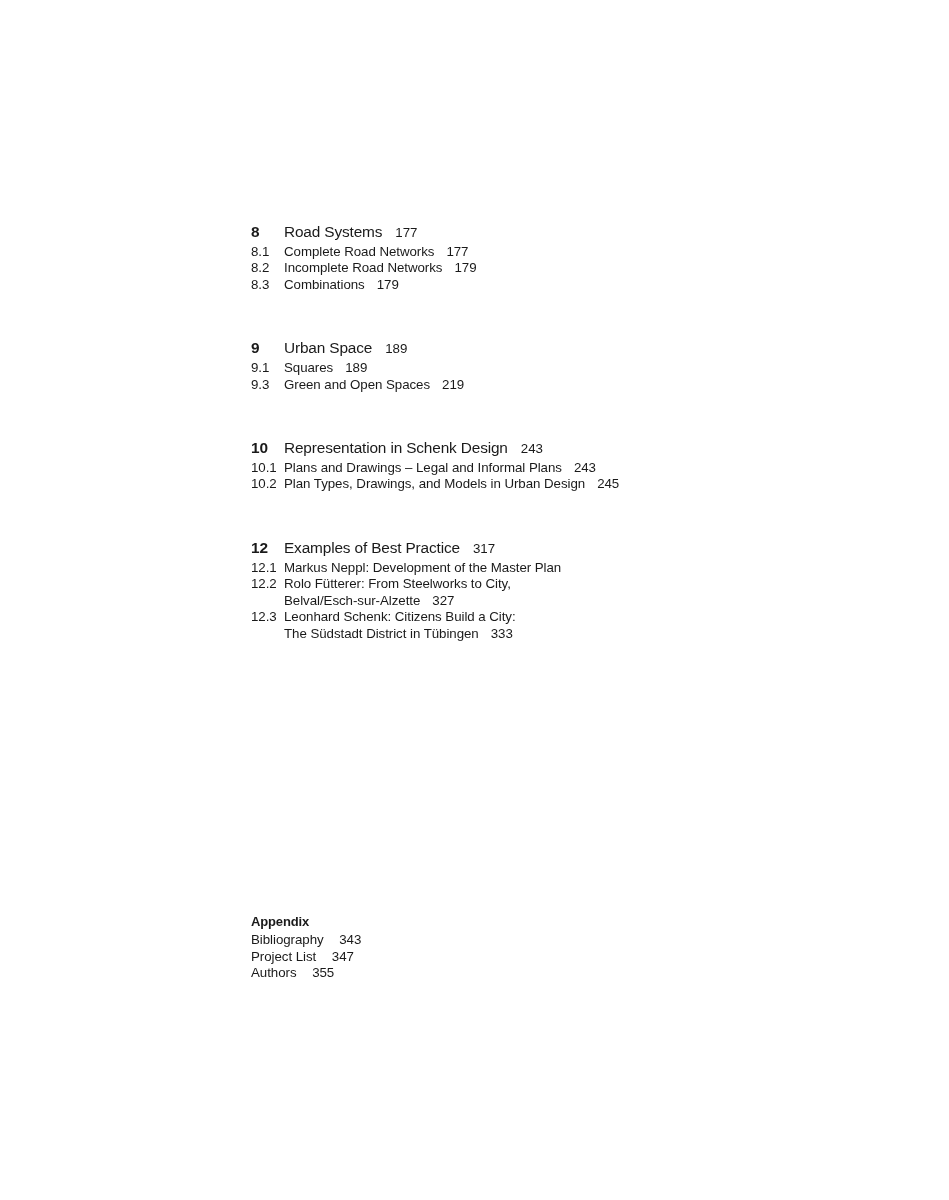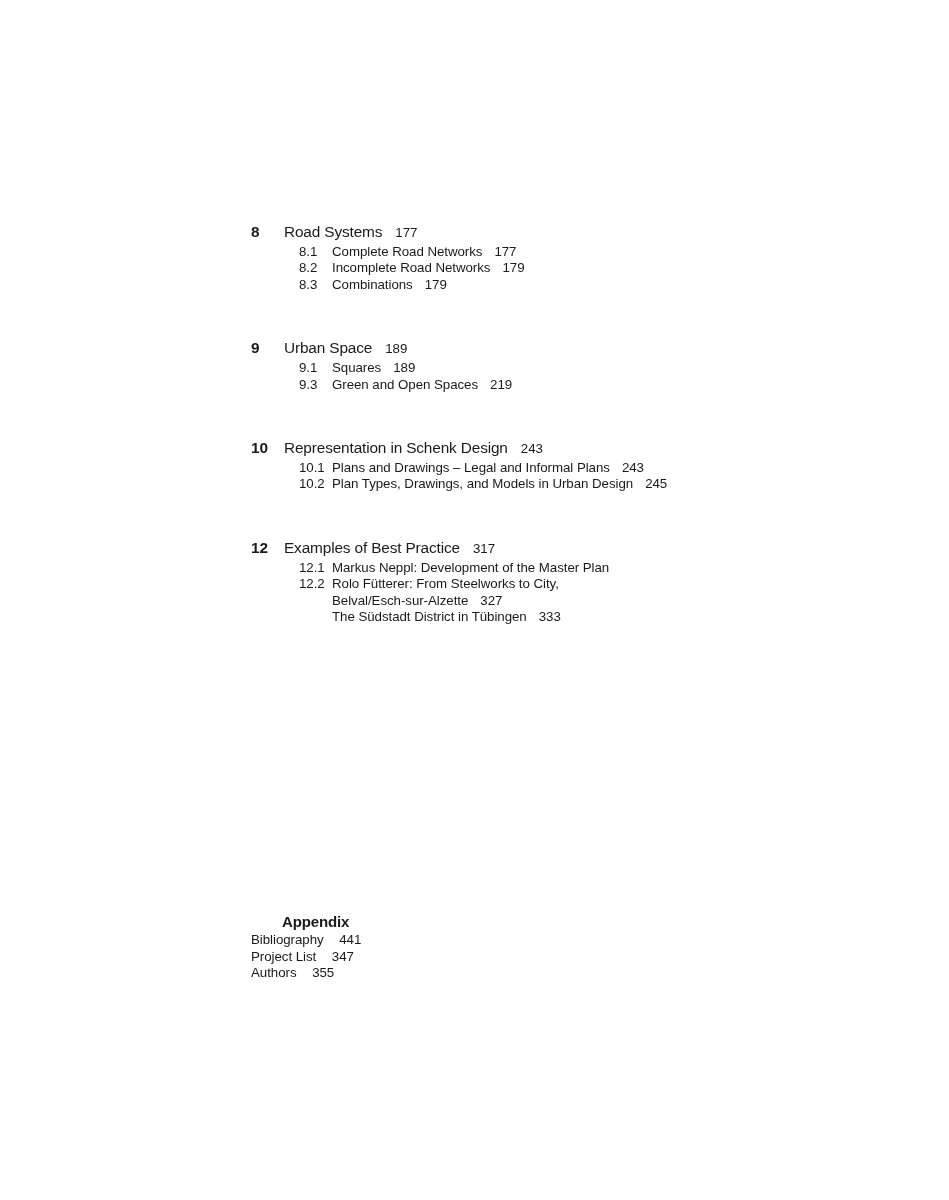--- a/index.html
+++ b/index.html
@@ -74,21 +74,20 @@
     font-size: 13.3px;
     margin-left: 13px;
     letter-spacing: 0;
   }
 
   
   .row-section {
     font-size: 13.3px;
     font-weight: normal;
     letter-spacing: -0.05px;
-    margin-left: 48px;
   }
   .row-section .page-no {
     margin-left: 12px;
   }
 
   
   .row-cont .num {
     width: 33px;
   }
 
@@ -101,26 +100,25 @@
   }
 
   
   .appendix {
     position: absolute;
     left: 251px;
     top: 913px;
     width: 400px;
   }
   .appendix-title {
-    font-size: 15px;
+    font-size: 13px;
     font-weight: bold;
     line-height: 18px;
     letter-spacing: -0.15px;
     margin-bottom: 1px;
-    margin-left: 31px;
   }
   .appendix-row {
     font-size: 13.3px;
     line-height: 16.6px;
     letter-spacing: -0.05px;
     white-space: nowrap;
   }
   .appendix-row .page-no {
     margin-left: 12px;
   }
@@ -211,34 +209,38 @@
       <div class="row row-section">
         <span class="num">12.2</span>
         <span class="body-col">Rolo Fütterer: From Steelworks to City,</span>
       </div>
       <div class="row row-section row-cont">
         <span class="num"></span>
         <span class="body-col">Belval/Esch-sur-Alzette</span>
         <span class="page-no">327</span>
       </div>
 
+      <div class="row row-section">
+        <span class="num">12.3</span>
+        <span class="body-col">Leonhard Schenk: Citizens Build a City:</span>
+      </div>
       <div class="row row-section row-cont">
         <span class="num"></span>
         <span class="body-col">The Südstadt District in Tübingen</span>
         <span class="page-no">333</span>
       </div>
     </div>
 
   </div>
 
   <div class="appendix">
     <div class="appendix-title">Appendix</div>
     <div class="appendix-row">
       <span>Bibliography</span>
-      <span class="page-no">441</span>
+      <span class="page-no">343</span>
     </div>
     <div class="appendix-row">
       <span>Project List</span>
       <span class="page-no">347</span>
     </div>
     <div class="appendix-row">
       <span>Authors</span>
       <span class="page-no">355</span>
     </div>
   </div>

